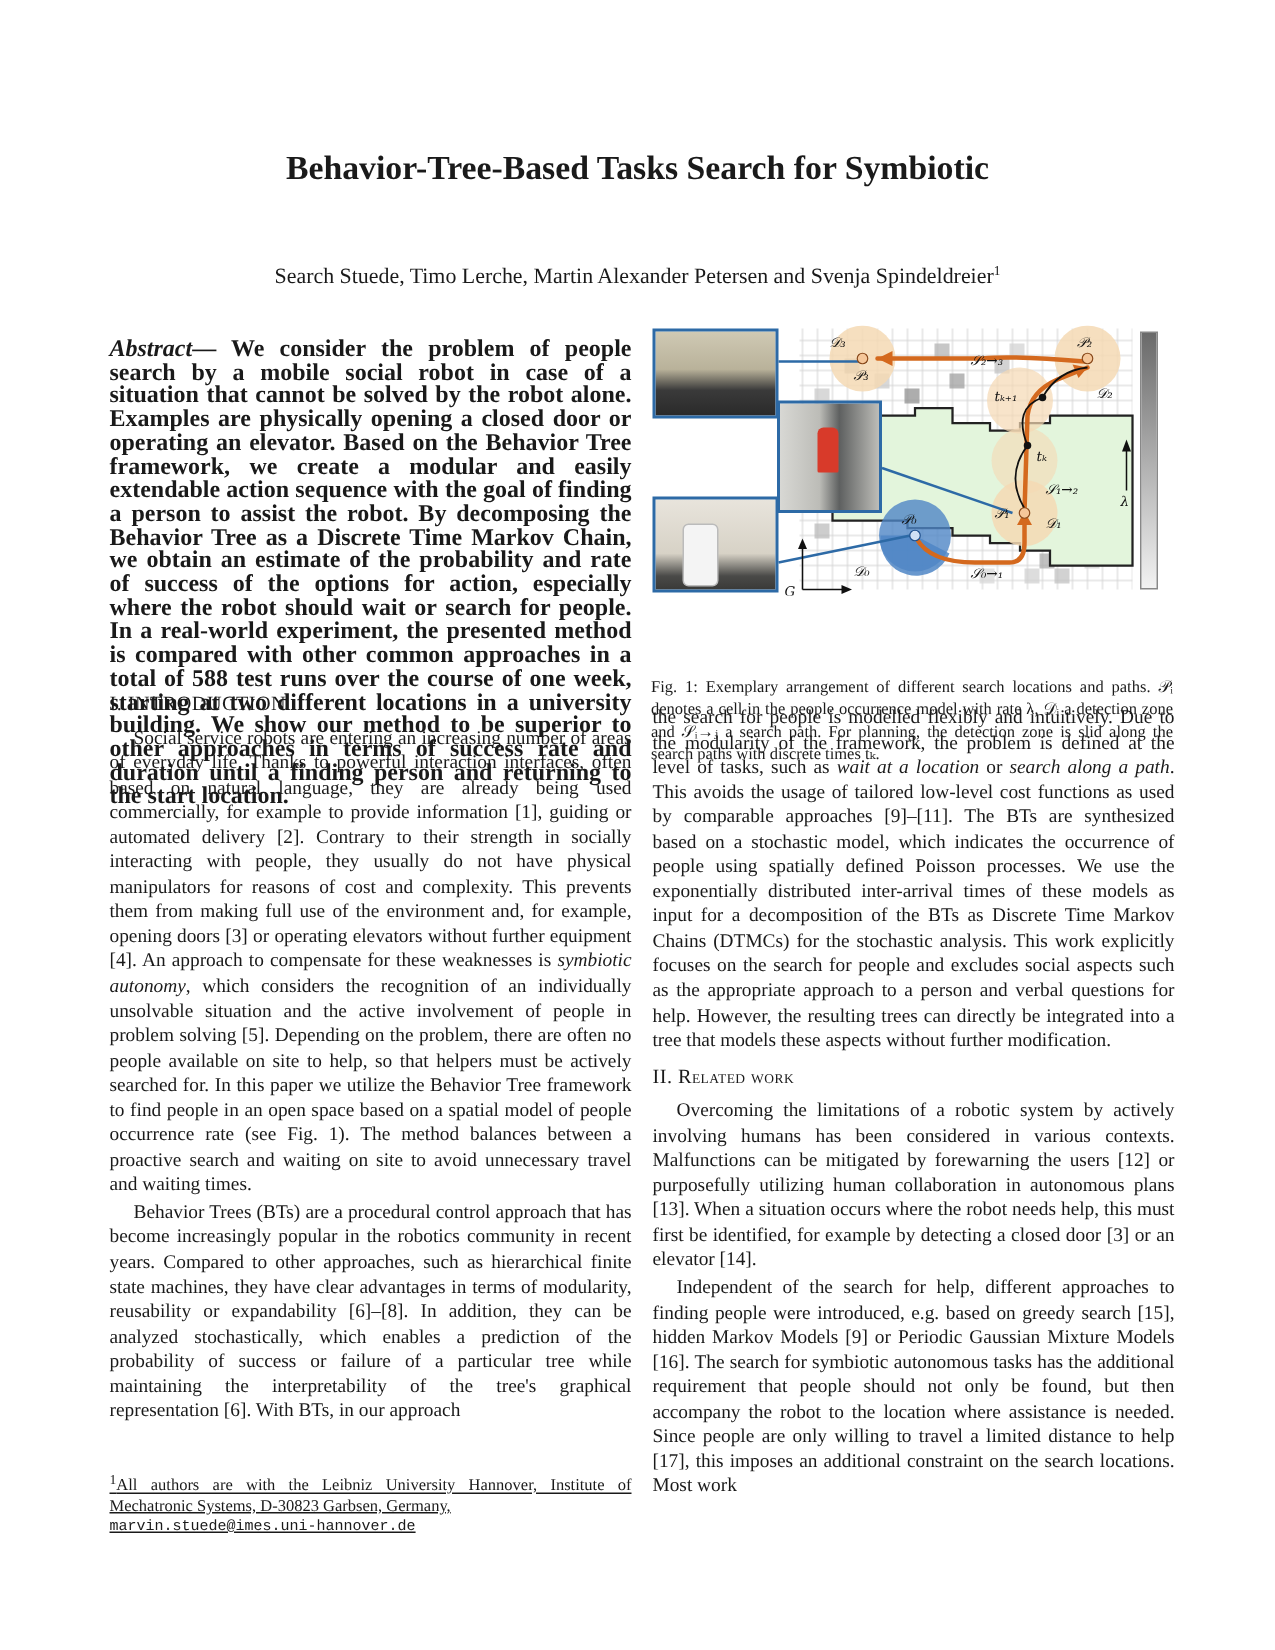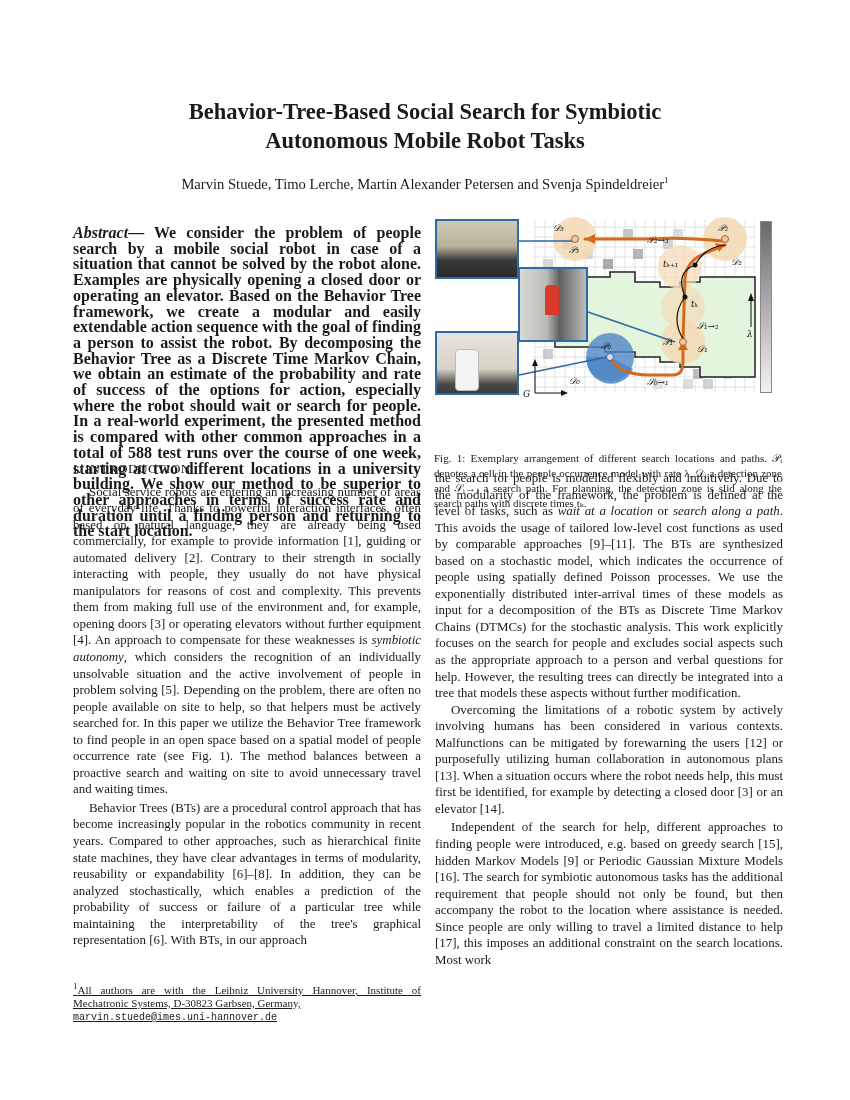--- a/index.html
+++ b/index.html
@@ -34,26 +34,25 @@
             background: linear-gradient(180deg,#e8e4dc 0%,#d7d2c6 60%,#4a4a48 85%,#3a3a38 100%); }
   .person { position: absolute; left: 25px; top: 16px; width: 14px; height: 30px; background: #d83a2a; border-radius: 4px 4px 1px 1px; }
   .robot { position: absolute; left: 18px; top: 16px; width: 22px; height: 40px; background: #f4f4f4; border-radius: 4px; border: 1px solid #bbb; }
   .colorbar { position: absolute; left: 325px; top: 4px; width: 10px; height: 170px;
               background: linear-gradient(180deg,#6a6a6a 0%,#f2f2f2 100%); border: 1px solid #888; }
 </style>
 </head>
 <body>
 
 <div class="title">
-  <div>Behavior-Tree-Based Social Search for Symbiotic</div>
-  <div>Autonomous Mobile Robot Tasks</div>
+  <div>Behavior-Tree-Based Tasks Search for Symbiotic</div>
 </div>
 
 <div class="authors">
-  <span>Marvin Stuede, Timo Lerche, Martin Alexander Petersen and Svenja Spindeldreier</span><sup>1</sup>
+  <span>Search Stuede, Timo Lerche, Martin Alexander Petersen and Svenja Spindeldreier</span><sup>1</sup>
 </div>
 
 <div class="abstract">
   <i>Abstract</i><span>— </span><span>We consider the problem of people search by a mobile social robot in case of a situation that cannot be solved by the robot alone. Examples are physically opening a closed door or operating an elevator. Based on the Behavior Tree framework, we create a modular and easily extendable action sequence with the goal of finding a person to assist the robot. By decomposing the Behavior Tree as a Discrete Time Markov Chain, we obtain an estimate of the probability and rate of success of the options for action, especially where the robot should wait or search for people. In a real-world experiment, the presented method is compared with other common approaches in a total of 588 test runs over the course of one week, starting at two different locations in a university building. We show our method to be superior to other approaches in terms of success rate and duration until a finding person and returning to the start location.</span>
 </div>
 
 <div class="col col-left" style="top:455px;">
   <div class="sec-head">I. INTRODUCTION</div>
   <p><span>Social service robots are entering an increasing number of areas of everyday life. Thanks to powerful interaction interfaces, often based on natural language, they are already being used commercially, for example to provide information [1], guiding or automated delivery [2]. Contrary to their strength in socially interacting with people, they usually do not have physical manipulators for reasons of cost and complexity. This prevents them from making full use of the environment and, for example, opening doors [3] or operating elevators without further equipment [4]. An approach to compensate for these weaknesses is </span><i>symbiotic autonomy</i><span>, which considers the recognition of an individually unsolvable situation and the active involvement of people in problem solving [5]. Depending on the problem, there are often no people available on site to help, so that helpers must be actively searched for. In this paper we utilize the Behavior Tree framework to find people in an open space based on a spatial model of people occurrence rate (see Fig. 1). The method balances between a proactive search and waiting on site to avoid unnecessary travel and waiting times.</span></p>
   <p style="margin-top:2px;">Behavior Trees (BTs) are a procedural control approach that has become increasingly popular in the robotics community in recent years. Compared to other approaches, such as hierarchical finite state machines, they have clear advantages in terms of modularity, reusability or expandability [6]–[8]. In addition, they can be analyzed stochastically, which enables a prediction of the probability of success or failure of a particular tree while maintaining the interpretability of the tree's graphical representation [6]. With BTs, in our approach</p>
@@ -162,15 +161,16 @@
   <div class="photo photo3">
       <div class="robot"></div>
     </div>
   <div class="colorbar"></div>
 </div>
 
 <div class="caption">Fig. 1: Exemplary arrangement of different search locations and paths. 𝒫ᵢ denotes a cell in the people occurrence model with rate λ, 𝒟ᵢ a detection zone and 𝒮ᵢ→ⱼ a search path. For planning, the detection zone is slid along the search paths with discrete times tₖ.</div>
 
 <div class="col col-right" style="top:470px;">
   <p style="text-indent:0;"><span>the search for people is modelled flexibly and intuitively. Due to the modularity of the framework, the problem is defined at the level of tasks, such as </span><i>wait at a location</i><span> or </span><i>search along a path</i><span>. This avoids the usage of tailored low-level cost functions as used by comparable approaches [9]–[11]. The BTs are synthesized based on a stochastic model, which indicates the occurrence of people using spatially defined Poisson processes. We use the exponentially distributed inter-arrival times of these models as input for a decomposition of the BTs as Discrete Time Markov Chains (DTMCs) for the stochastic analysis. This work explicitly focuses on the search for people and excludes social aspects such as the appropriate approach to a person and verbal questions for help. However, the resulting trees can directly be integrated into a tree that models these aspects without further modification.</span></p>
+  <div class="sec-head" style="margin-top:8px;"><span>II. </span><span class="sc">Related work</span></div>
   <p>Overcoming the limitations of a robotic system by actively involving humans has been considered in various contexts. Malfunctions can be mitigated by forewarning the users [12] or purposefully utilizing human collaboration in autonomous plans [13]. When a situation occurs where the robot needs help, this must first be identified, for example by detecting a closed door [3] or an elevator [14].</p>
   <p style="margin-top:2px;">Independent of the search for help, different approaches to finding people were introduced, e.g. based on greedy search [15], hidden Markov Models [9] or Periodic Gaussian Mixture Models [16]. The search for symbiotic autonomous tasks has the additional requirement that people should not only be found, but then accompany the robot to the location where assistance is needed. Since people are only willing to travel a limited distance to help [17], this imposes an additional constraint on the search locations. Most work</p>
 </div>
 
 </body></html>

